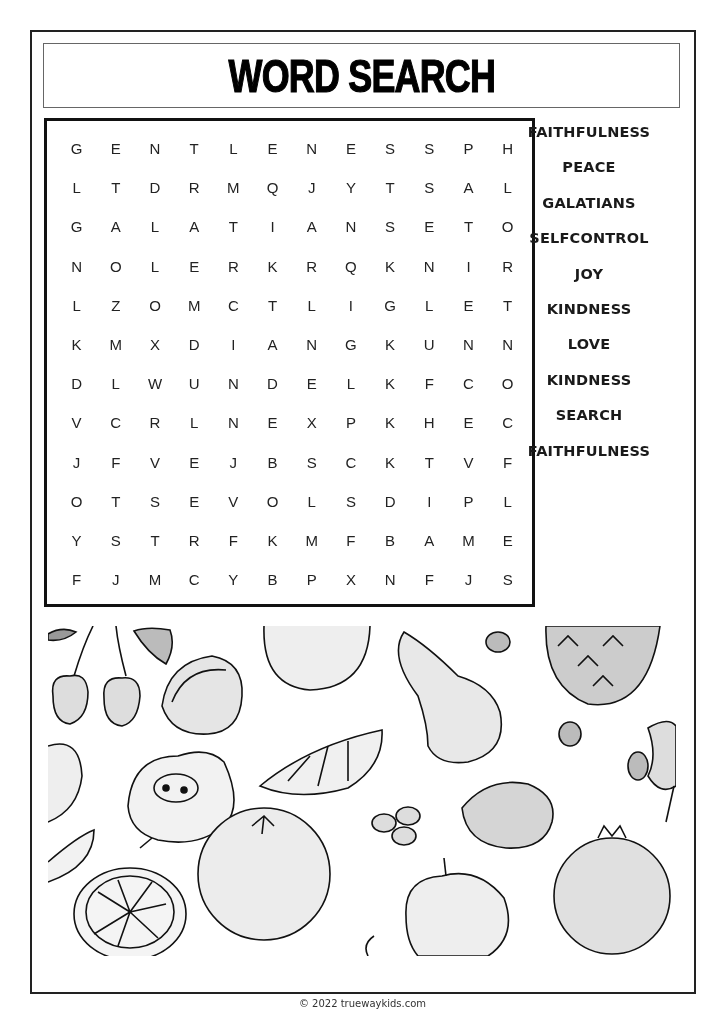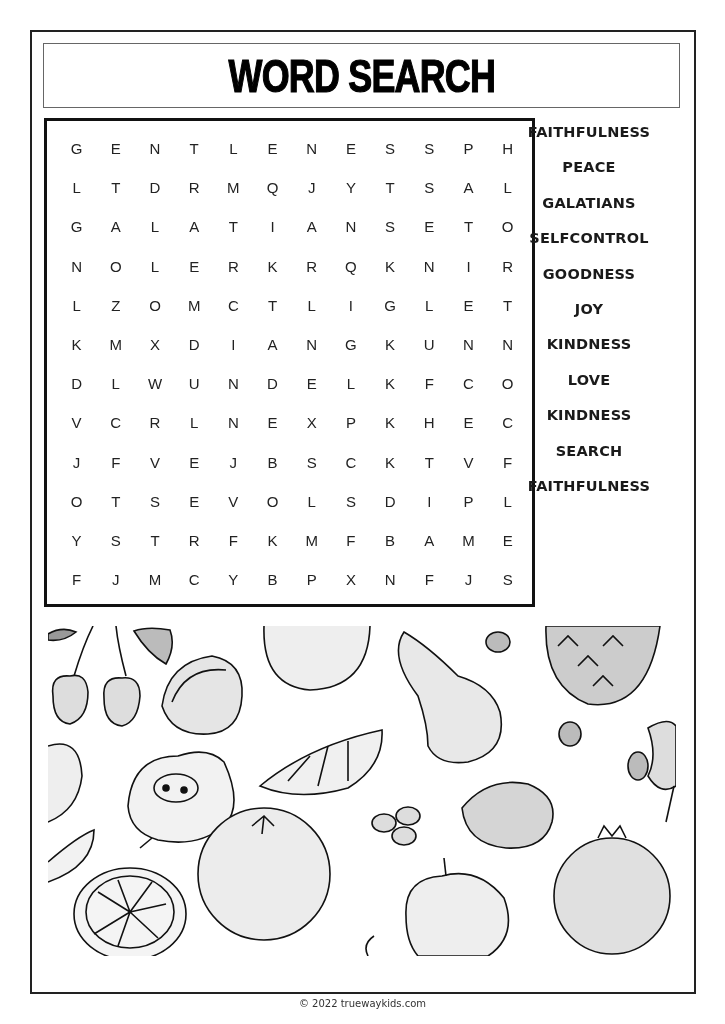--- a/index.html
+++ b/index.html
@@ -215,21 +215,20 @@
       <div class="cell">J</div>
       <div class="cell">S</div>
     </div>
 </div>
 
 <div class="word-list" id="word-list">
     <div class="word">FAITHFULNESS</div>
     <div class="word">PEACE</div>
     <div class="word">GALATIANS</div>
     <div class="word">SELFCONTROL</div>
-    <div class="word">GOODNESS</div>
     <div class="word">JOY</div>
     <div class="word">KINDNESS</div>
     <div class="word">LOVE</div>
     <div class="word">KINDNESS</div>
     <div class="word">SEARCH</div>
     <div class="word">FAITHFULNESS</div>
   </div>
 
 <div class="fruit-area">
   <svg viewBox="0 0 628 330" xmlns="http://www.w3.org/2000/svg">

